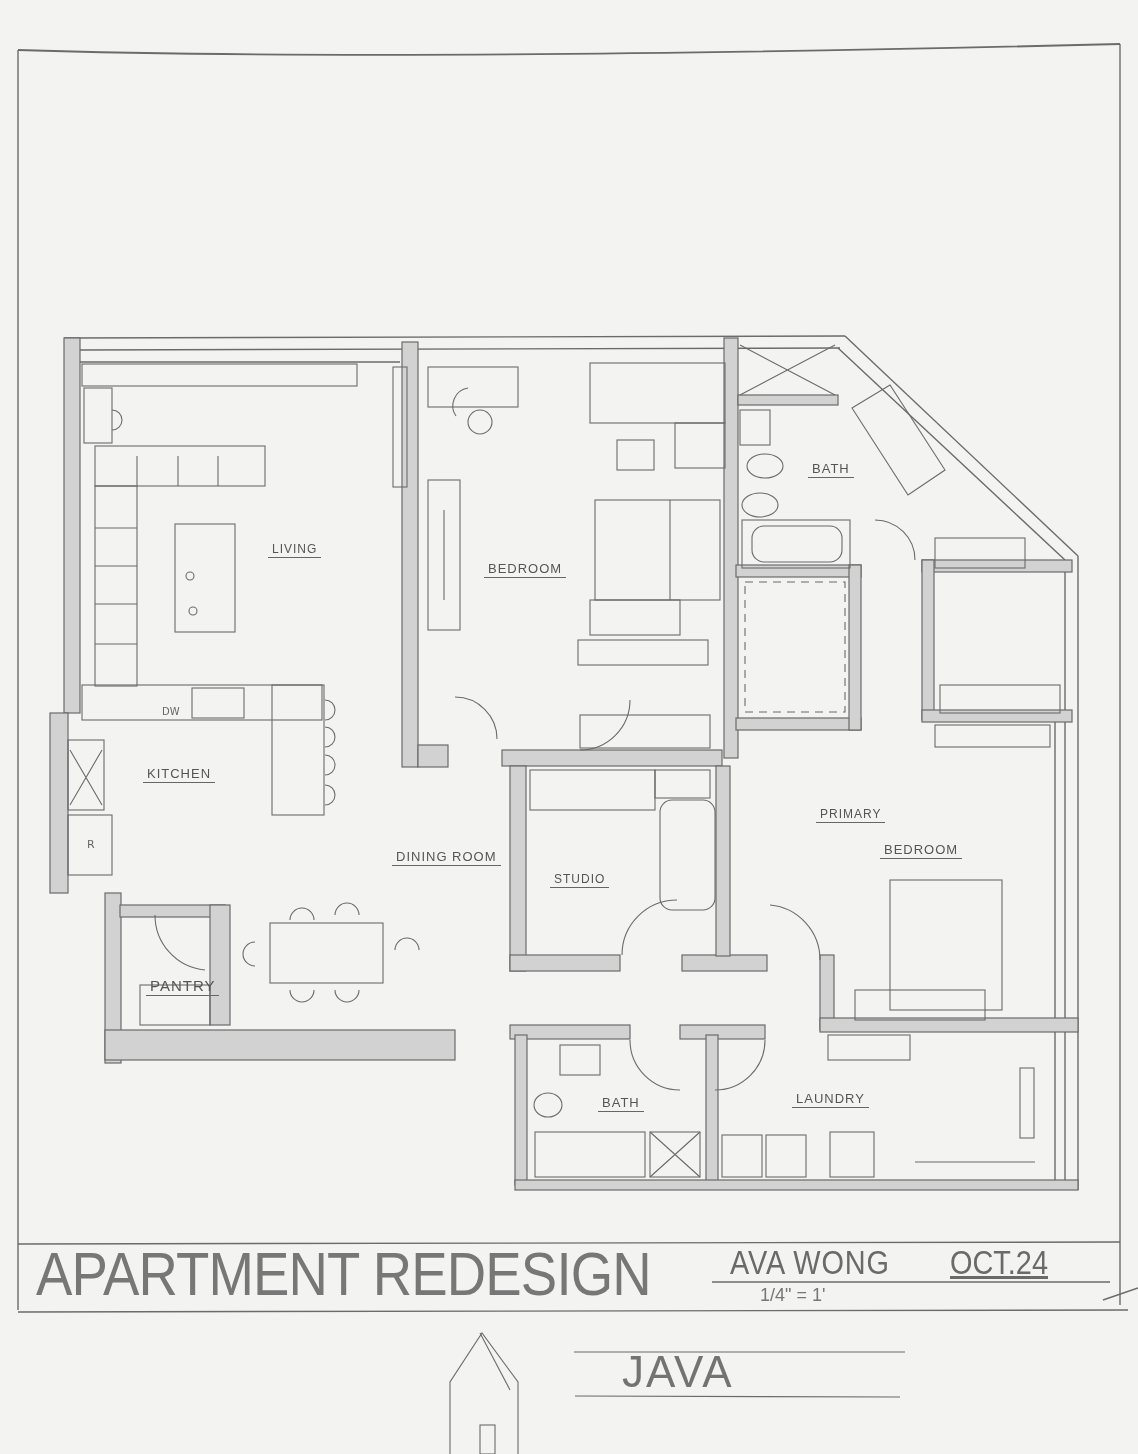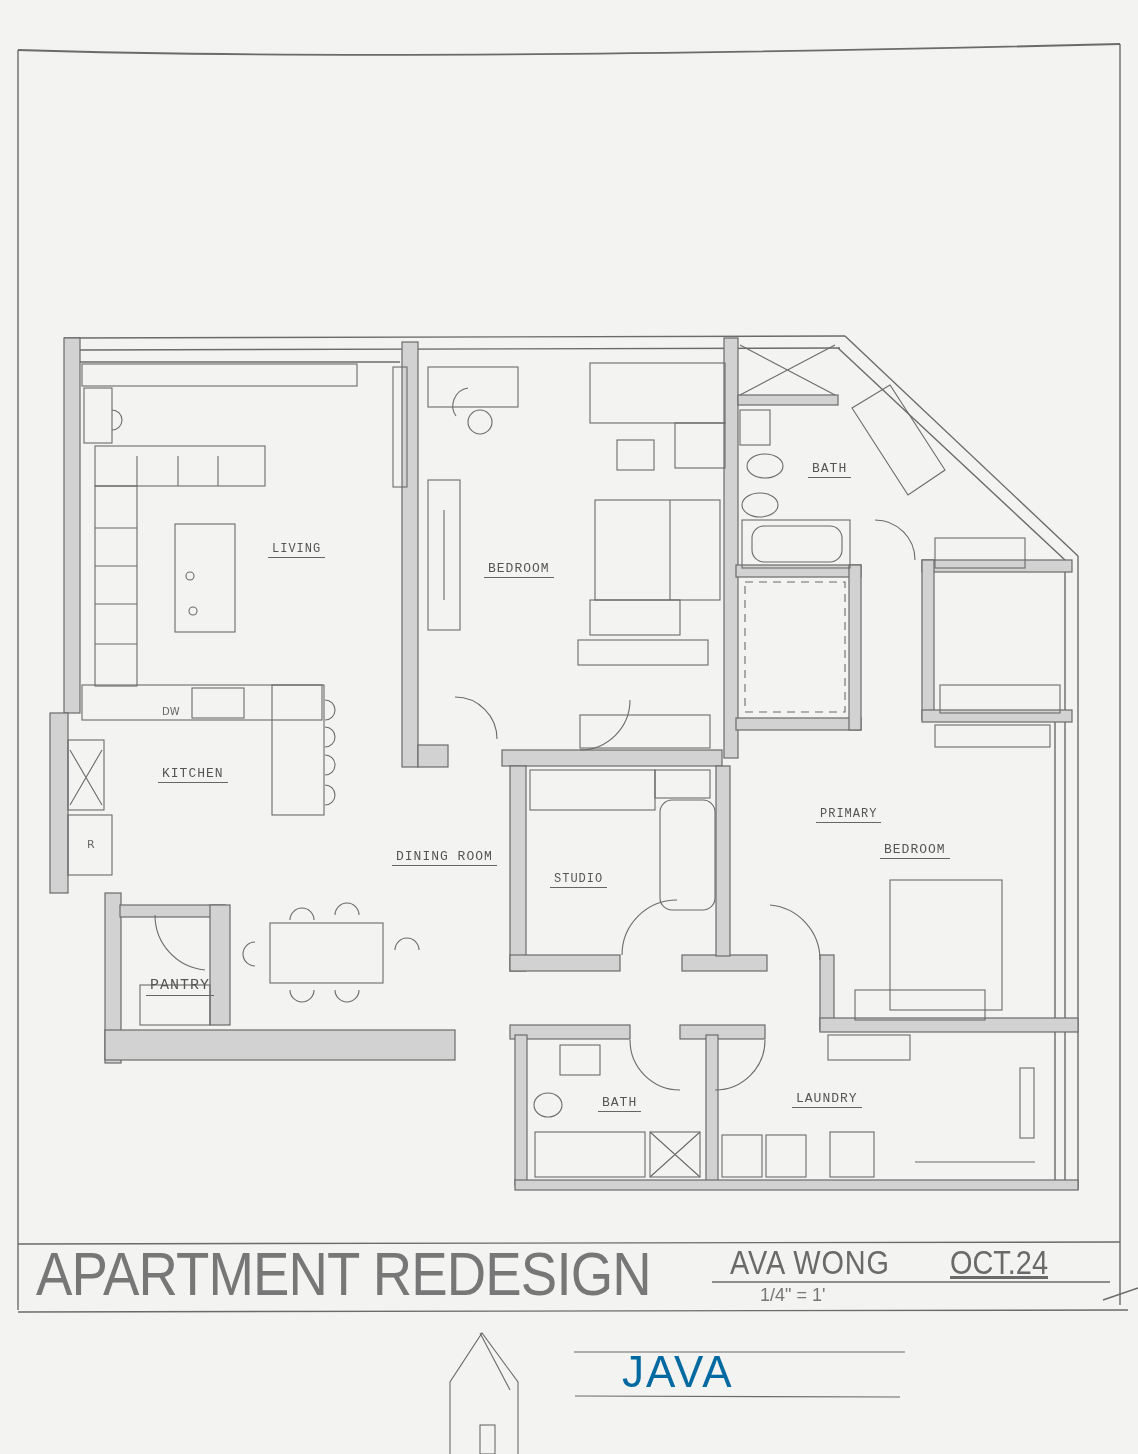--- a/index.html
+++ b/index.html
@@ -1,26 +1,26 @@
 <!DOCTYPE html>
 <html><head>
 <meta charset="utf-8">
 <style>
   html,body{margin:0;padding:0;}
   body{width:1138px;height:1454px;background:#f3f3f1;position:relative;overflow:hidden;font-family:"DejaVu Sans",sans-serif;}
   #sheet{position:absolute;left:0;top:0;width:1138px;height:1454px;}
   svg{position:absolute;left:0;top:0;}
-  .lbl{position:absolute;font-family:Liberation Mono, monospace;color:#555;letter-spacing:1px;white-space:nowrap;text-transform:uppercase;border-bottom:1.5px solid #666;line-height:1;padding:0 4px 2px 4px;}
+  .lbl{position:absolute;font-family:Liberation Sans, sans-serif;color:#555;letter-spacing:1px;white-space:nowrap;text-transform:uppercase;border-bottom:1.5px solid #666;line-height:1;padding:0 4px 2px 4px;}
   .lbl.small{font-size:13px;}
   .lbl.med{font-size:12px;}
   .title-main{position:absolute;left:36px;top:1243px;font-family:"Liberation Sans",sans-serif;font-size:62px;color:#777;letter-spacing:-1px;font-weight:300;transform:scaleX(0.88);transform-origin:left top;line-height:1;}
   .author{position:absolute;left:730px;top:1245px;font-family:"Liberation Sans",sans-serif;font-size:34px;color:#6a6a6a;letter-spacing:1px;transform:scaleX(0.85);transform-origin:left top;line-height:1;}
   .date{position:absolute;left:950px;top:1245px;font-family:"Liberation Sans",sans-serif;font-size:34px;color:#6a6a6a;transform:scaleX(0.85);transform-origin:left top;line-height:1;}
   .scale{position:absolute;left:760px;top:1285px;font-family:"Liberation Sans",sans-serif;font-size:18px;color:#777;}
-  .logo-text{position:absolute;left:622px;top:1350px;font-family:"Liberation Sans",sans-serif;font-size:44px;color:#0369a1;letter-spacing:2px;line-height:1;}
+  .logo-text{position:absolute;left:622px;top:1350px;font-family:"Liberation Sans",sans-serif;font-size:44px;color:#737373;letter-spacing:2px;line-height:1;}
 </style>
 </head>
 <body>
 
 <div id="sheet">
 <svg width="1138" height="1454" viewBox="0 0 1138 1454">
   <g fill="none" stroke="#6b6b6b" stroke-width="1.4">
 
     <path d="M18 50 Q400 62 1120 44" stroke-width="1.8"></path>
     <line x1="18" y1="50" x2="18" y2="1310"></line>
@@ -163,21 +163,21 @@
     <path d="M480 1333 L510 1390"></path>
     <rect x="480" y="1425" width="15" height="29"></rect>
     <line x1="574" y1="1352" x2="905" y2="1352"></line>
     <line x1="575" y1="1396" x2="900" y2="1397"></line>
   </g>
 </svg>
 
 <div class="lbl med" style="left:268px;top:543px;">LIVING</div>
 <div class="lbl small" style="left:484px;top:562px;">BEDROOM</div>
 <div class="lbl small" style="left:808px;top:462px;">BATH</div>
-<div class="lbl small" style="left:143px;top:767px;margin-left:15px;">KITCHEN</div>
+<div class="lbl small" style="left:143px;top:767px;">KITCHEN</div>
 <div class="lbl small" style="left:392px;top:850px;">DINING ROOM</div>
 <div class="lbl med" style="left:550px;top:873px;text-align:center;">STUDIO</div>
 <div class="lbl med" style="left:816px;top:808px;">PRIMARY</div>
 <div class="lbl small" style="left:880px;top:843px;">BEDROOM</div>
 <div class="lbl small" style="left:146px;top:978px;font-size:15px;">PANTRY</div>
 <div class="lbl small" style="left:598px;top:1096px;">BATH</div>
 <div class="lbl small" style="left:792px;top:1092px;">LAUNDRY</div>
 <div style="position:absolute;left:162px;top:706px;font-size:10px;color:#666;">DW</div>
 <div style="position:absolute;left:87px;top:838px;font-size:11px;color:#666;">R</div>
 

